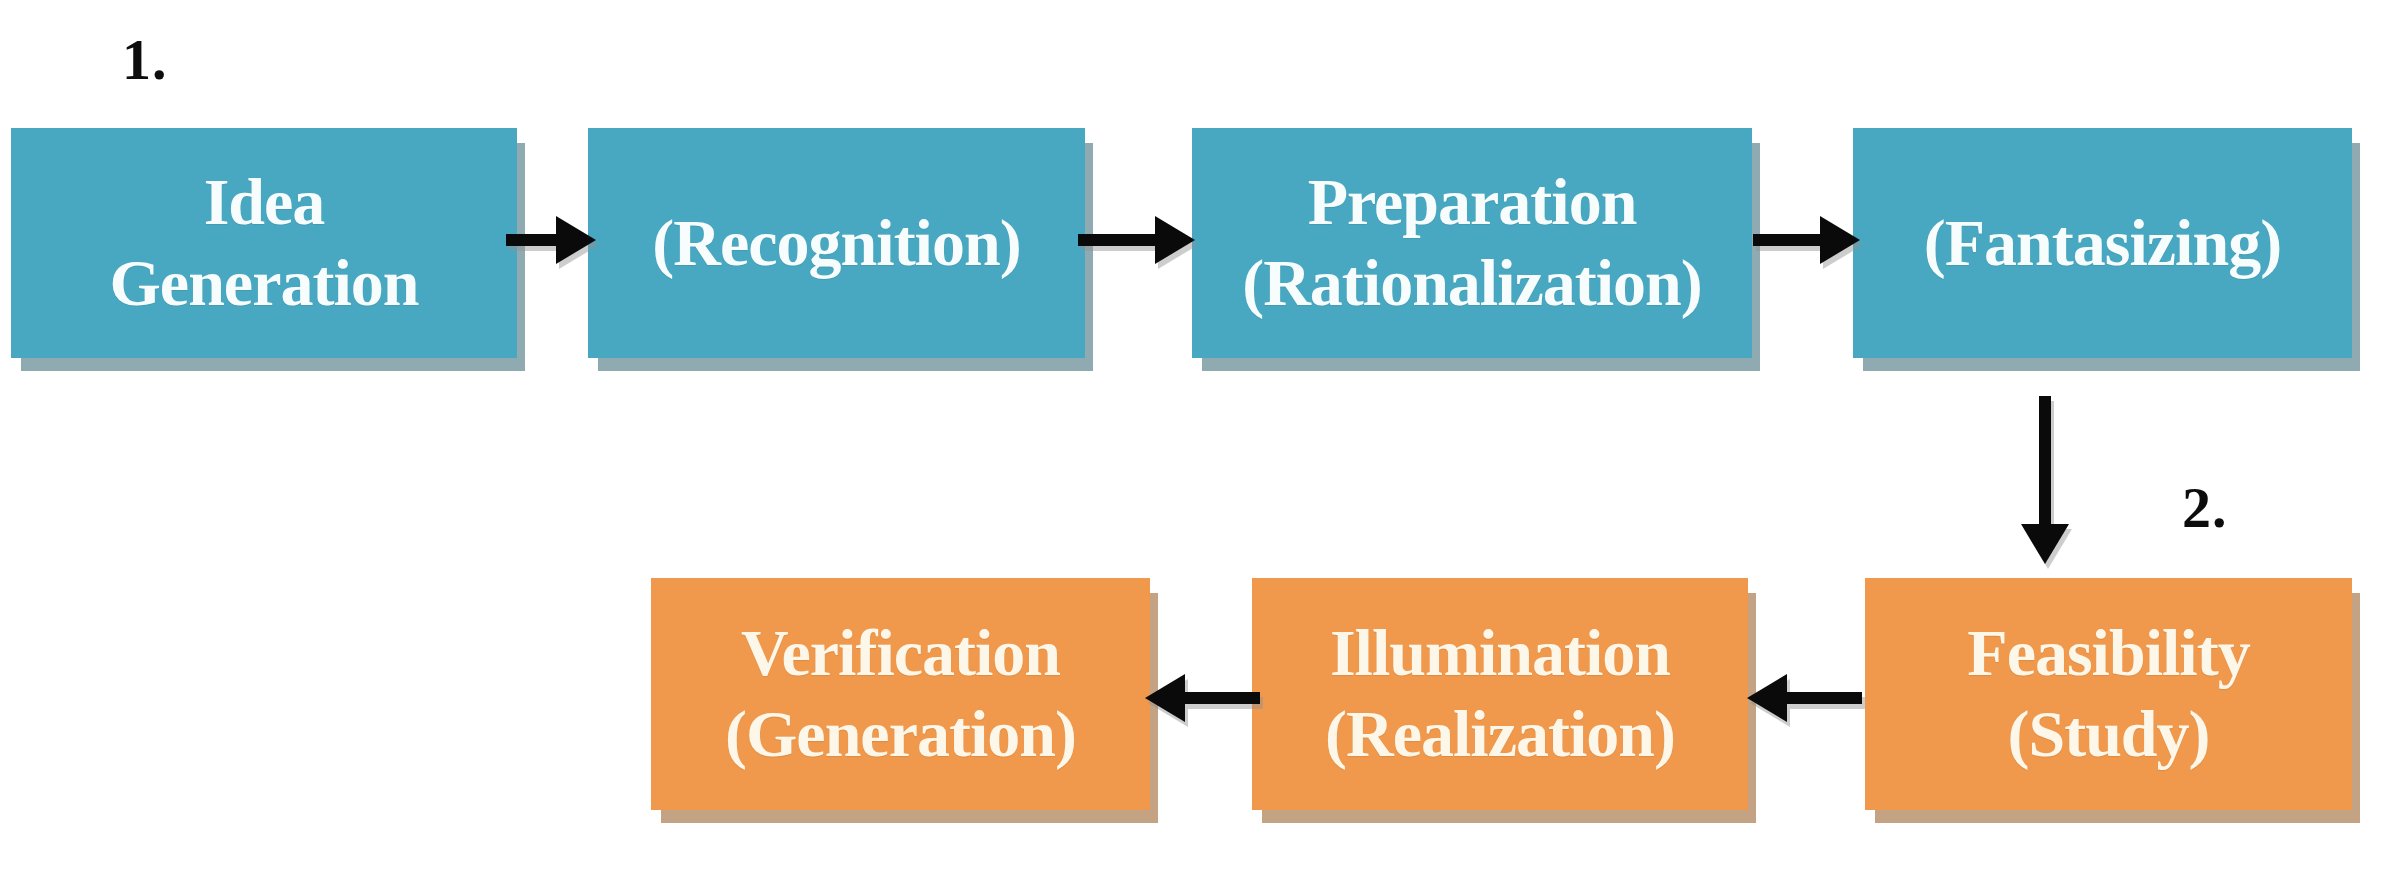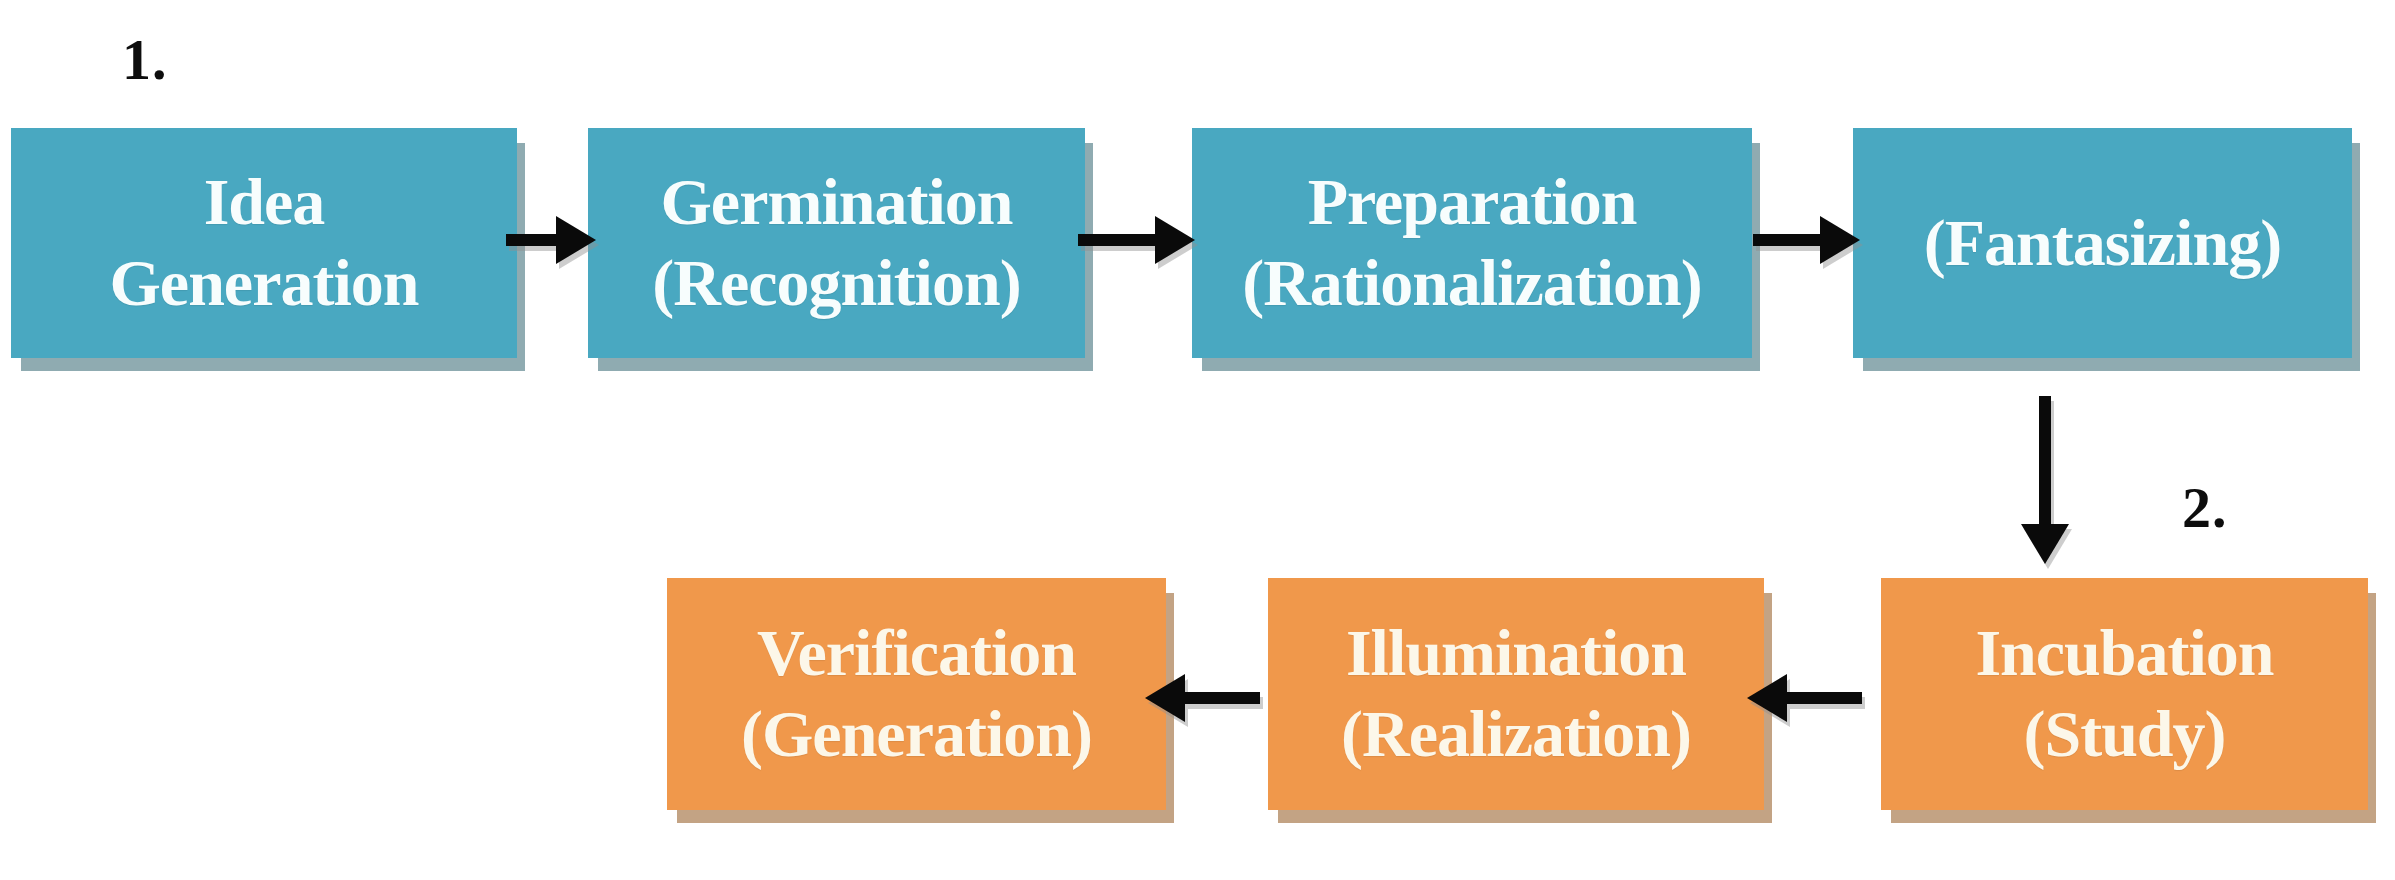--- a/index.html
+++ b/index.html
@@ -32,21 +32,21 @@
     display:block;
     white-space:nowrap;
     font-weight:bold;
     font-size:66px;
     line-height:1.22;
     letter-spacing:-1px;
   }
   .stage1-box{ box-shadow:9px 14px 0 -1px #8fabb1; }
   .stage1-box .fill{ background:#49a8c1; }
   .stage1-box .line{ color:#f7fdfd; text-shadow:0 1px 1px rgba(0,0,0,0.08); }
-  .stage2-box{ box-shadow:9px 14px 0 -1px #c3a384;margin-left:16px; }
+  .stage2-box{ box-shadow:9px 14px 0 -1px #c3a384; }
   .stage2-box .fill{ background:#f0984b; }
   .stage2-box .line{ color:#fcf7e9; text-shadow:0 1px 1px rgba(0,0,0,0.08); }
   .arrow{
     position:absolute;
     filter:drop-shadow(3px 5px 0 rgba(145,145,145,0.45));
   }
   .arrow *{fill:#0a0a0a;}
 </style>
 </head>
 <body>
@@ -56,41 +56,40 @@
 
 <div class="flow-box stage1-box" style="left:11px;top:128px;width:506px;height:230px;">
   <div class="fill">
     <span class="line">Idea</span>
     <span class="line">Generation</span>
   </div>
 </div>
 
 <div class="flow-box stage1-box" style="left:588px;top:128px;width:497px;height:230px;">
   <div class="fill">
-    <span class="line">Germination</span>
     <span class="line">(Recognition)</span>
   </div>
 </div>
 
 <div class="flow-box stage1-box" style="left:1192px;top:128px;width:560px;height:230px;">
   <div class="fill">
     <span class="line">Preparation</span>
     <span class="line">(Rationalization)</span>
   </div>
 </div>
 
 <div class="flow-box stage1-box" style="left:1853px;top:128px;width:499px;height:230px;">
   <div class="fill">
     <span class="line">(Fantasizing)</span>
   </div>
 </div>
 
 <div class="flow-box stage2-box" style="left:1865px;top:578px;width:487px;height:232px;">
   <div class="fill">
-    <span class="line">Incubation</span>
+    <span class="line">Feasibility</span>
     <span class="line">(Study)</span>
   </div>
 </div>
 
 <div class="flow-box stage2-box" style="left:1252px;top:578px;width:496px;height:232px;">
   <div class="fill">
     <span class="line">Illumination</span>
     <span class="line">(Realization)</span>
   </div>
 </div>

